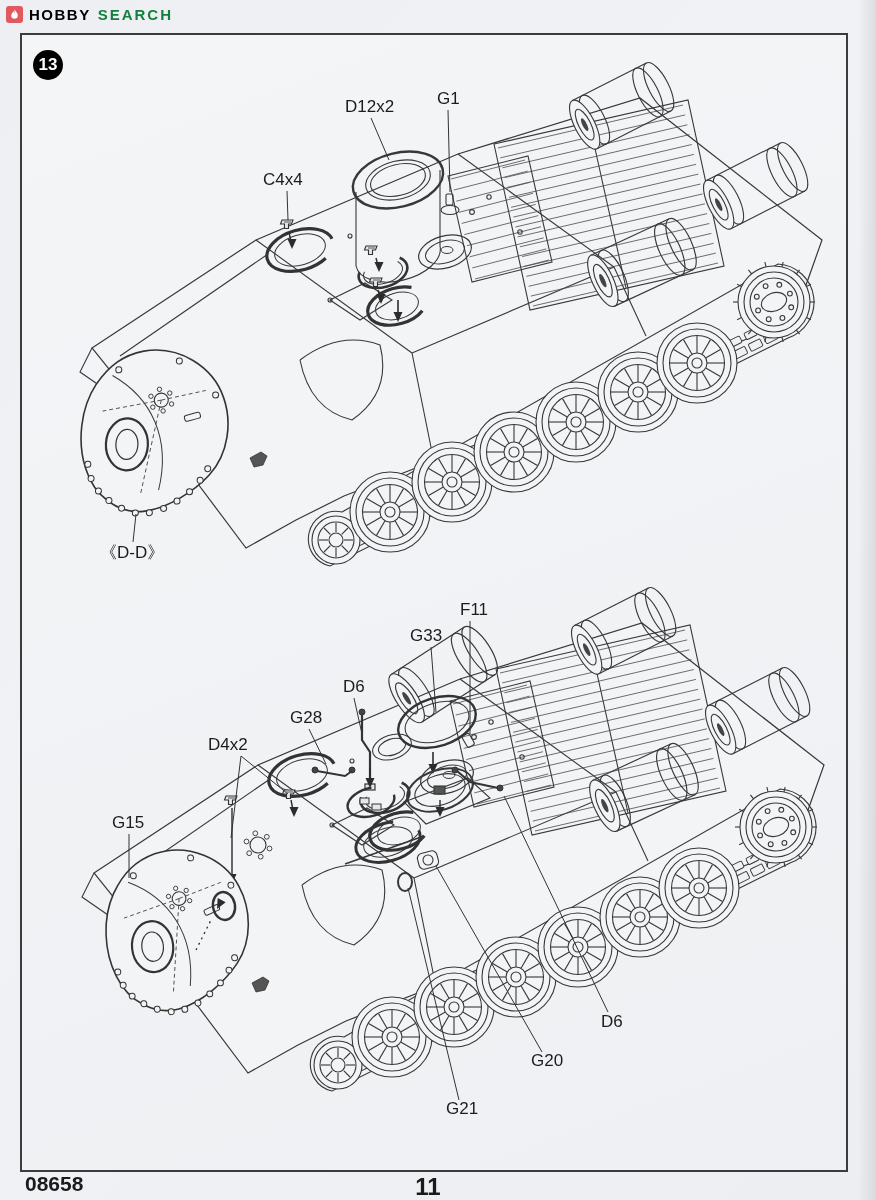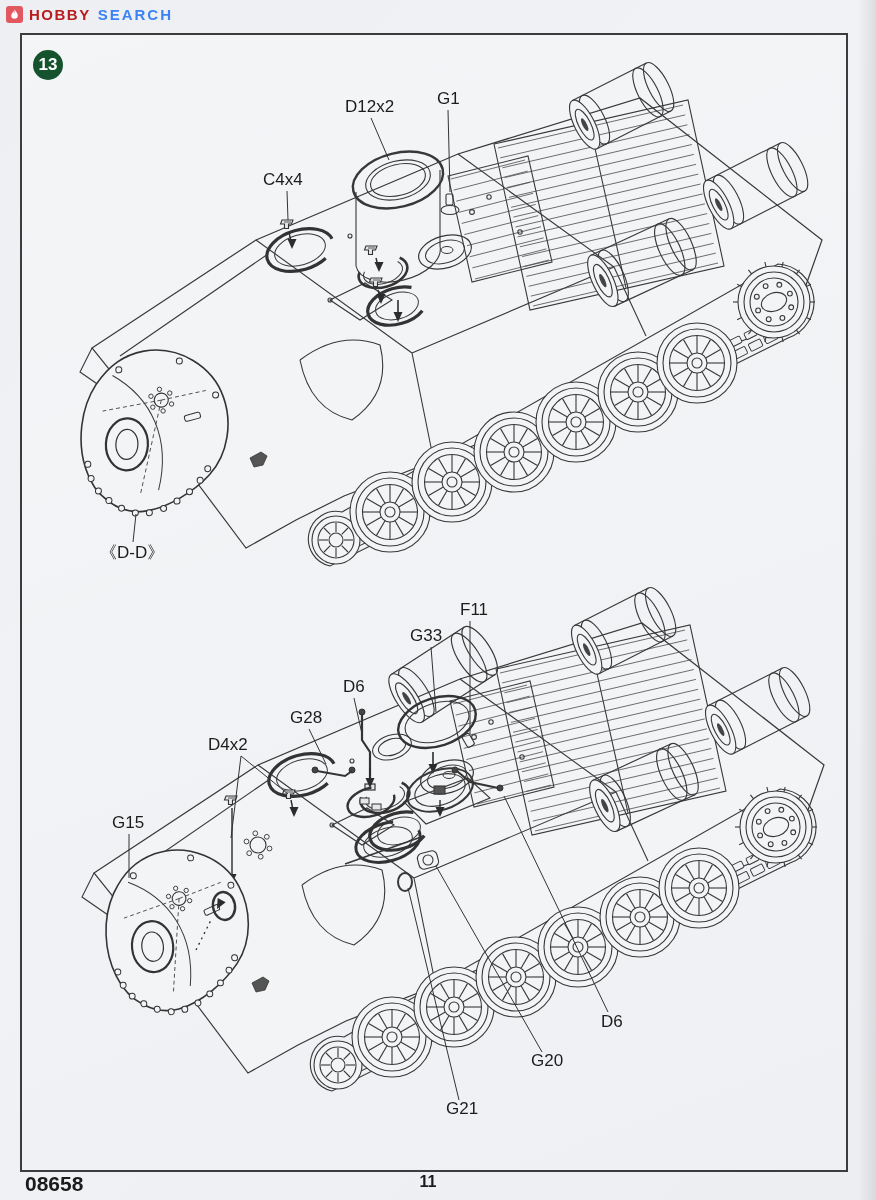--- a/index.html
+++ b/index.html
@@ -4,30 +4,30 @@
 <style>
   html,body{margin:0;padding:0;}
   body{width:876px;height:1200px;position:relative;overflow:hidden;
        background:linear-gradient(135deg,#edeff2 0%,#f1f2f5 40%,#eceef1 100%);
        font-family:"Liberation Sans","DejaVu Sans",sans-serif;}
   .edge-shadow{position:absolute;right:0;top:0;width:18px;height:1200px;
        background:linear-gradient(to right,rgba(0,0,0,0),rgba(120,125,135,.18));}
   .header{position:absolute;left:6px;top:3px;height:22px;display:flex;align-items:center;}
   .logo-box{width:17px;height:17px;border-radius:3px;background:#e25860;display:inline-flex;
        align-items:center;justify-content:center;margin-right:6px;}
-  .brand1{color:#b91c1c;font-weight:700;font-size:15px;letter-spacing:1.5px;}
-  .brand2{color:#3b82f6;font-weight:700;font-size:15px;letter-spacing:2px;margin-left:7px;}
+  .brand1{color:#000000;font-weight:700;font-size:15px;letter-spacing:1.5px;}
+  .brand2{color:#15803d;font-weight:700;font-size:15px;letter-spacing:2px;margin-left:7px;}
   .frame{position:absolute;left:20px;top:33px;width:824px;height:1135px;
        border:2px solid #3c3c3c;background:linear-gradient(160deg,#f4f5f7,#eff0f3);}
   .badge{position:absolute;left:33px;top:50px;width:30px;height:30px;border-radius:50%;
-       background:#14532d;color:#fff;font-weight:700;font-size:17px;
+       background:#000000;color:#fff;font-weight:700;font-size:17px;
        display:flex;align-items:center;justify-content:center;}
   .footer-kit{position:absolute;left:25px;top:1172px;font-size:21px;font-weight:700;color:#1b1b1b;}
   .footer-page{position:absolute;left:398px;top:1173px;width:60px;text-align:center;
-       font-size:16px;font-weight:700;color:#1b1b1b;}
+       font-size:24px;font-weight:700;color:#1b1b1b;}
   svg.art{position:absolute;left:0;top:0;pointer-events:none;}
   svg .ln{stroke:#383838;stroke-width:1.1;fill:none;}
   svg .fillp{fill:#f3f4f6;stroke:#383838;stroke-width:1.2;}
   svg text.lab{font-family:"Liberation Sans","DejaVu Sans",sans-serif;font-size:17px;fill:#1c1c1c;}
 </style>
 </head>
 <body>
 
 <div class="header">
   <span class="logo-box">

